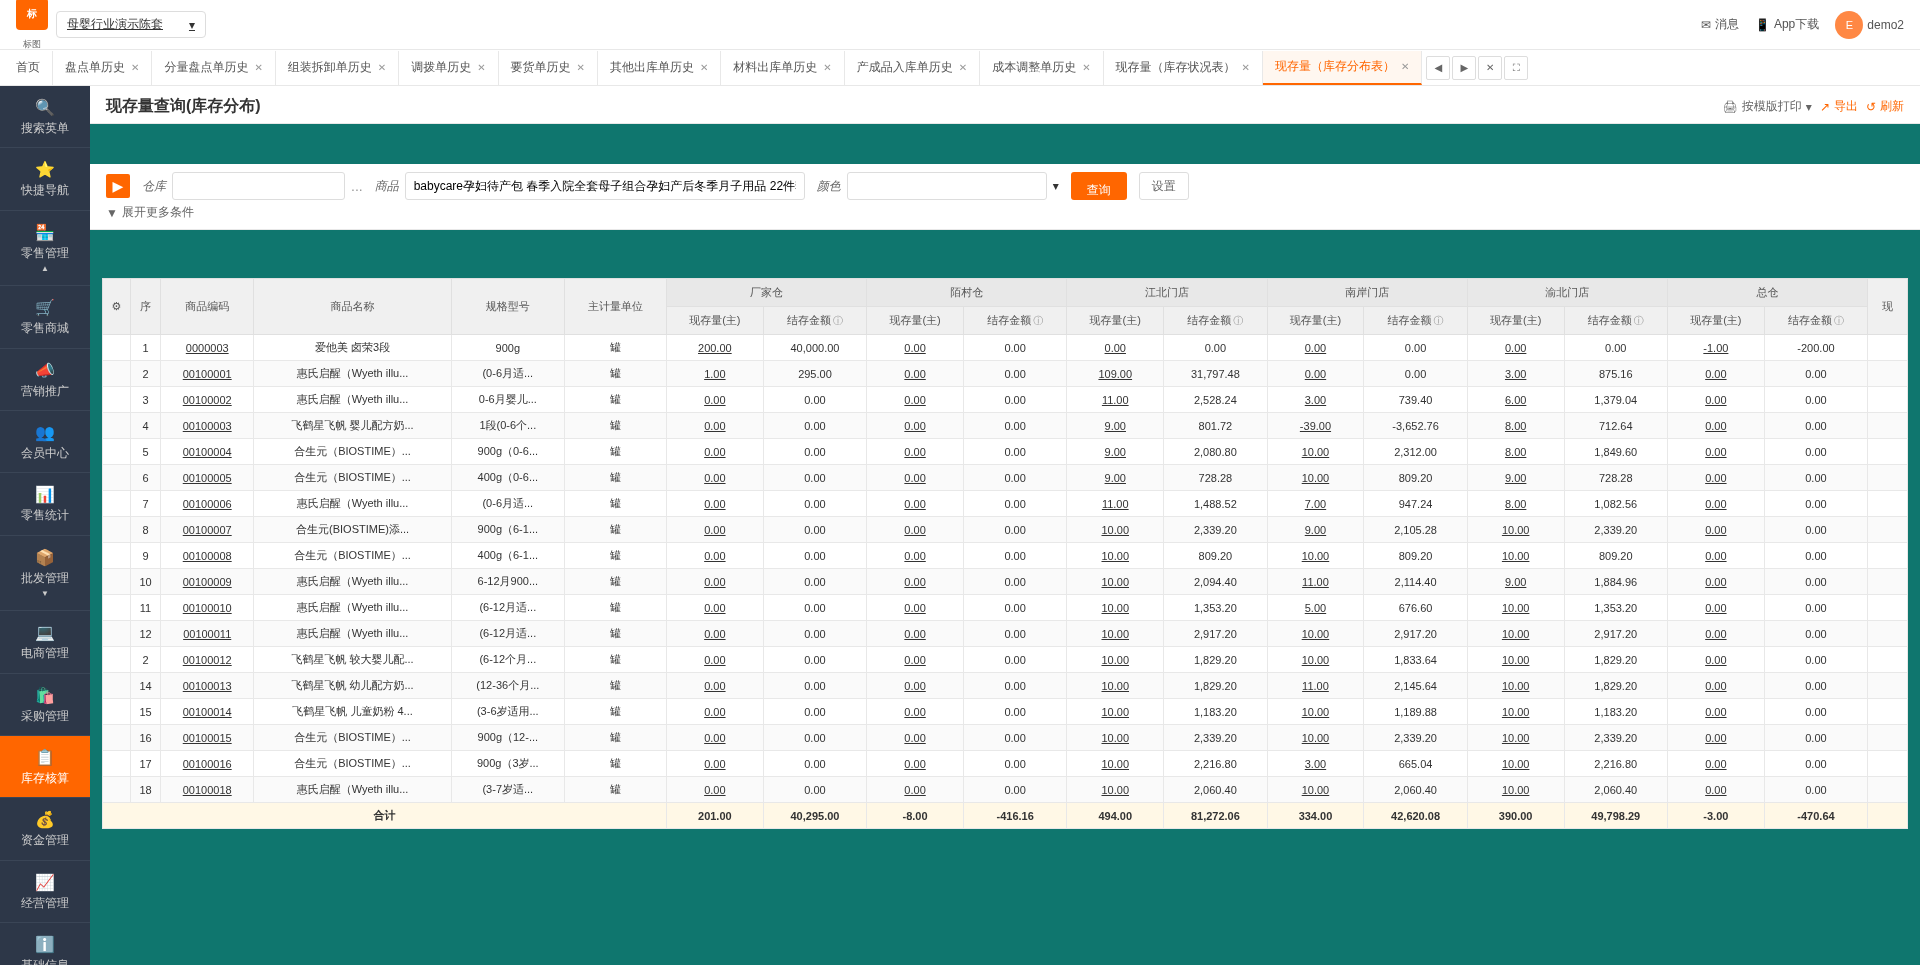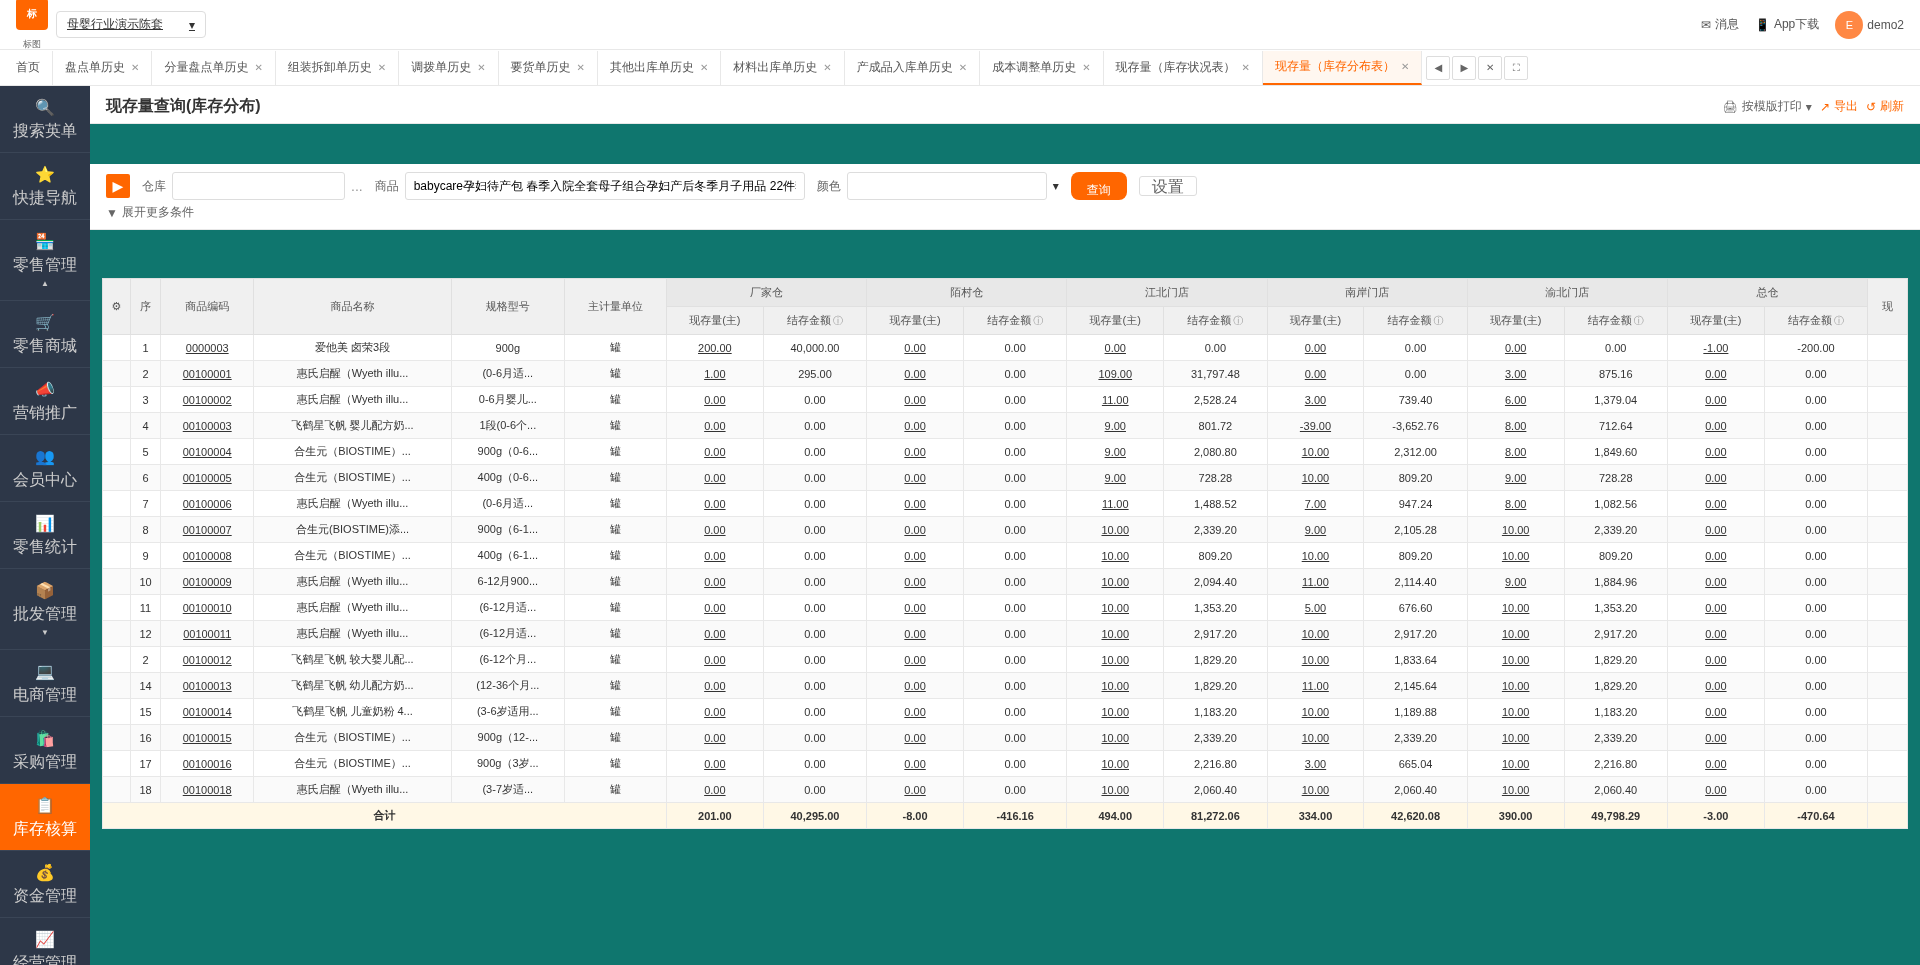--- a/index.html
+++ b/index.html
@@ -28,46 +28,46 @@
     
     
     .main-layout { display: flex; height: calc(965px - 86px); }
     
     
     .sidebar { width: 90px; background: #2d3748; display: flex; flex-direction: column; overflow-y: auto; flex-shrink: 0; }
     .sidebar::-webkit-scrollbar { display: none; }
     .sidebar-item { display: flex; flex-direction: column; align-items: center; padding: 12px 4px; cursor: pointer; color: #ccc; font-size: 11px; gap: 4px; border-bottom: 1px solid #3a4556; }
     .sidebar-item.active { background: #ff6600; color: #fff; }
     .sidebar-item .si-icon { font-size: 16px; }
-    .sidebar-item .si-label { font-size: 16px; text-align: center; line-height: 1.2; }
+    .sidebar-item .si-label { font-size: 12px; text-align: center; line-height: 1.2; }
     .sidebar-item .si-arrow { font-size: 8px; }
     
     
     .content { flex: 1; overflow: hidden; display: flex; flex-direction: column; background: #0f766e; gap: 40px; }
     
     
     .page-header { background: #fff; padding: 10px 16px 6px; display: flex; align-items: center; justify-content: space-between; border-bottom: 1px solid #e8e8e8; }
     .page-title { font-size: 16px; font-weight: bold; color: #333; }
     .page-actions { display: flex; align-items: center; gap: 8px; }
     .btn-print { display: flex; align-items: center; gap: 4px; color: #666; font-size: 12px; cursor: pointer; }
     .btn-export { display: flex; align-items: center; gap: 4px; color: #ff6600; font-size: 12px; cursor: pointer; }
     .btn-refresh { display: flex; align-items: center; gap: 4px; color: #ff6600; font-size: 12px; cursor: pointer; }
     
     
     .filter-area { background: #fff; padding: 8px 16px; border-bottom: 1px solid #e8e8e8; }
     .filter-row { display: flex; align-items: center; gap: 12px; flex-wrap: wrap; }
     .filter-item { display: flex; align-items: center; gap: 6px; }
-    .filter-label { font-size: 12px; color: #666; white-space: nowrap; }
+    .filter-label { font-size: 12px; color: #666; white-space: nowrap; font-style: italic; }
     .filter-input { height: 28px; border: 1px solid #ddd; border-radius: 3px; padding: 0 8px; font-size: 12px; min-width: 80px; }
     .filter-input-wide { height: 28px; border: 1px solid #ddd; border-radius: 3px; padding: 0 8px; font-size: 12px; min-width: 400px; }
     .filter-input-color { height: 28px; border: 1px solid #ddd; border-radius: 3px; padding: 0 8px; font-size: 12px; min-width: 200px; }
     .filter-dots { color: #999; font-size: 14px; cursor: pointer; }
     .expand-btn { display: flex; align-items: center; gap: 4px; color: #666; font-size: 12px; cursor: pointer; margin: 4px 0 0 0; }
-    .btn-query { height: 28px; padding: 10px 16px; background: #ff6600; color: #fff; border: none; border-radius: 8px; font-size: 12px; cursor: pointer; }
-    .btn-setting { height: 20px; padding: 0 12px; background: #fff; color: #666; border: 1px solid #ddd; border-radius: 3px; font-size: 16px; cursor: pointer; }
+    .btn-query { height: 28px; padding: 10px 16px; background: #ff6600; color: #fff; border: none; border-radius: 3px; font-size: 12px; cursor: pointer; }
+    .btn-setting { height: 28px; padding: 0 12px; background: #fff; color: #666; border: 1px solid #ddd; border-radius: 3px; font-size: 12px; cursor: pointer; }
     .orange-arrow-btn { width: 24px; height: 24px; background: #ff6600; color: white; border: none; border-radius: 2px; font-size: 14px; cursor: pointer; display: flex; align-items: center; justify-content: center; flex-shrink: 0; }
     
     
     .table-area { flex: 1; overflow: auto; padding: 8px 12px; }
     .data-table { width: 100%; border-collapse: collapse; background: #fff; font-size: 12px; }
     .data-table th { background: #f0f0f0; padding: 6px 8px; text-align: center; border: 1px solid #e0e0e0; font-weight: 500; color: #555; white-space: nowrap; font-size: 11px; }
     .data-table th.group-header { background: #e8e8e8; font-size: 11px; text-align: center; }
     .data-table td { padding: 5px 8px; border: 1px solid #e8e8e8; text-align: center; color: #333; white-space: nowrap; font-size: 11px; }
     .data-table tr:nth-child(even) { background: #fafafa; }
     .data-table tr.summary-row { background: #fff8e6; font-weight: bold; }

